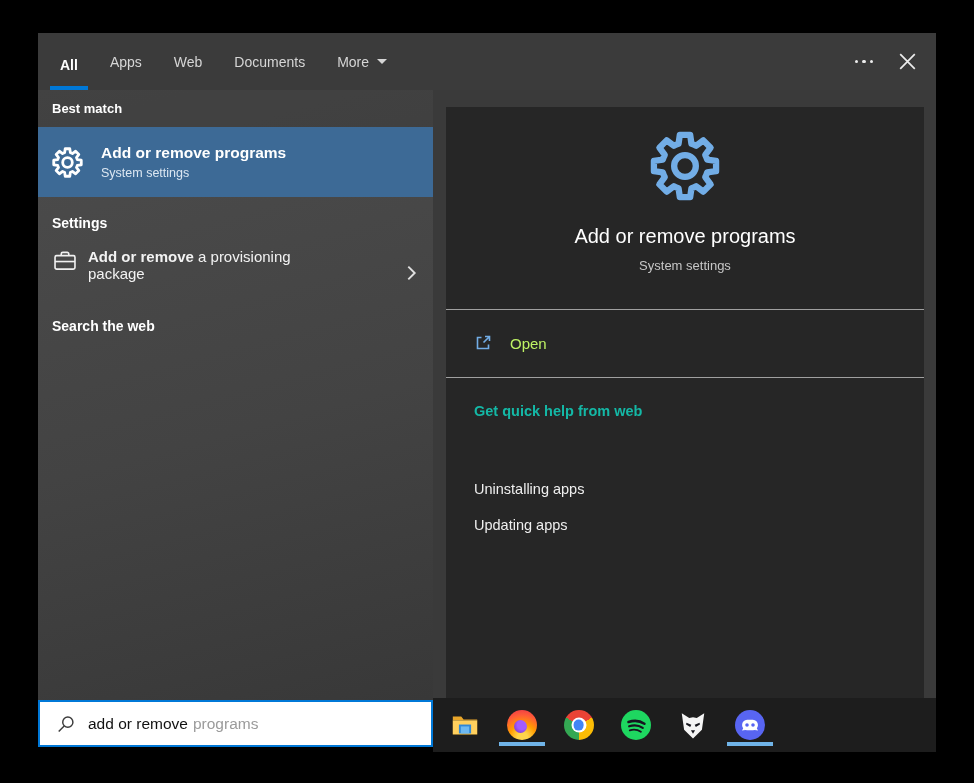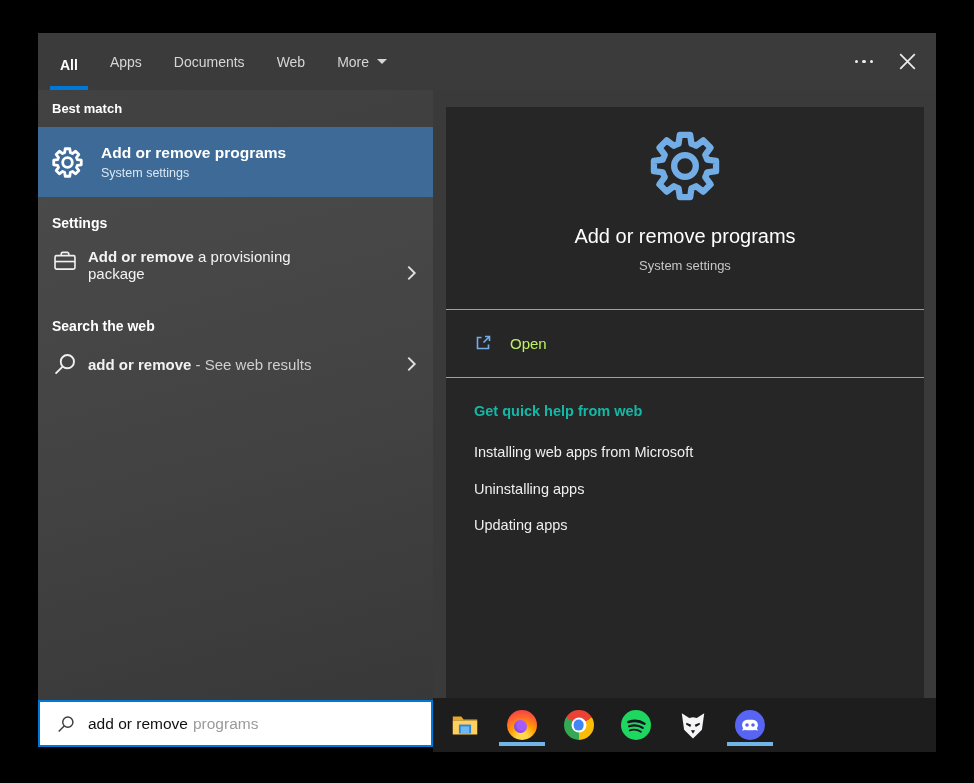--- a/index.html
+++ b/index.html
@@ -84,24 +84,24 @@
 <body>
 
 <div class="abs tabbar">
   <div class="tab active">
       <span>All</span>
     </div>
   <div class="tab">
       <span>Apps</span>
     </div>
   <div class="tab">
+      <span>Web</span>
+    </div>
+  <div class="tab">
       <span>Documents</span>
-    </div>
-  <div class="tab">
-      <span>Web</span>
     </div>
   <div class="tab">
       <span>More</span>
       <span class="caret"></span>
     </div>
   <div class="tb-spacer"></div>
   <div class="dots">
       <b></b>
       <b></b>
       <b></b>
@@ -138,30 +138,20 @@
       <path d="M2.8 12.5 h18.4"></path>
     </svg>
     <div class="txt"><b>Add or remove</b><span> a provisioning package</span></div>
     <svg class="chev" width="11" height="17" viewBox="0 0 10 16">
         <path d="M2 2 L8 8 L2 14" fill="none" stroke="#e0e0e0" stroke-width="1.8"></path>
       </svg>
   </div>
 
   <div class="sechead" style="top:228px;">Search the web</div>
 
-  <div class="lrow" style="top:252px;height:44px;align-items:center;padding-top:0;">
-    <svg class="icon26" viewBox="0 0 22 22" fill="none" stroke="#f0f0f0" stroke-width="1.6">
-      <circle cx="13" cy="9" r="5.6"></circle>
-        <path d="M9 13.2 L3 19.2"></path>
-    </svg>
-    <div class="txt" style="width:290px;"><b>add or remove</b><span class="dim"> - See web results</span></div>
-    <svg class="chev" width="11" height="17" viewBox="0 0 10 16">
-        <path d="M2 2 L8 8 L2 14" fill="none" stroke="#e0e0e0" stroke-width="1.8"></path>
-      </svg>
-  </div>
 </div>
 
 <div class="abs searchbox">
   <svg width="20" height="20" viewBox="0 0 22 22" fill="none" stroke="#3c3c3c" stroke-width="1.6">
     <circle cx="13" cy="9" r="5.6"></circle>
       <path d="M9 13.2 L3 19.2"></path>
   </svg>
   <span class="typed">add or remove</span>
   <span class="sugg">programs</span>
 </div>
@@ -179,21 +169,20 @@
     <div class="openrow">
       <svg width="20" height="20" viewBox="0 0 20 20" fill="none" stroke="#72ade6" stroke-width="1.6">
         <path d="M8.5 4.5 H4.5 V15.5 H15.5 V11.5"></path>
         <path d="M10.5 9.5 L16.5 3.5 M12 3.5 H16.5 V8"></path>
       </svg>
       <span>Open</span>
     </div>
     <div class="sep" style="top:270px;"></div>
 
     <div class="helph">Get quick help from web</div>
-    <div class="hlink" style="top:337px;">Installing web apps from Microsoft</div>
     <div class="hlink" style="top:374px;">Uninstalling apps</div>
     <div class="hlink" style="top:410px;">Updating apps</div>
   </div>
 </div>
 
 <div class="abs taskbar">
   <div class="tcell">
     <svg class="appico" viewBox="0 0 32 32">
       <path d="M3 7 h9 l2.5 3 H29 v16 H3 z" fill="#e9a62a"></path>
       <path d="M3 11 H29 V26 H3 z" fill="#ffd express05e"></path>

